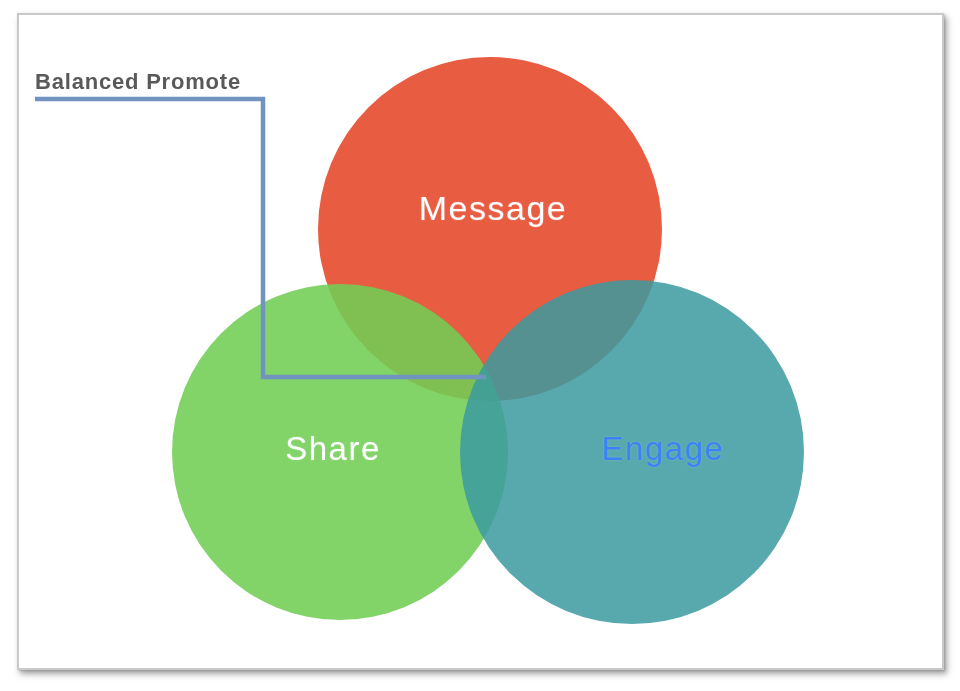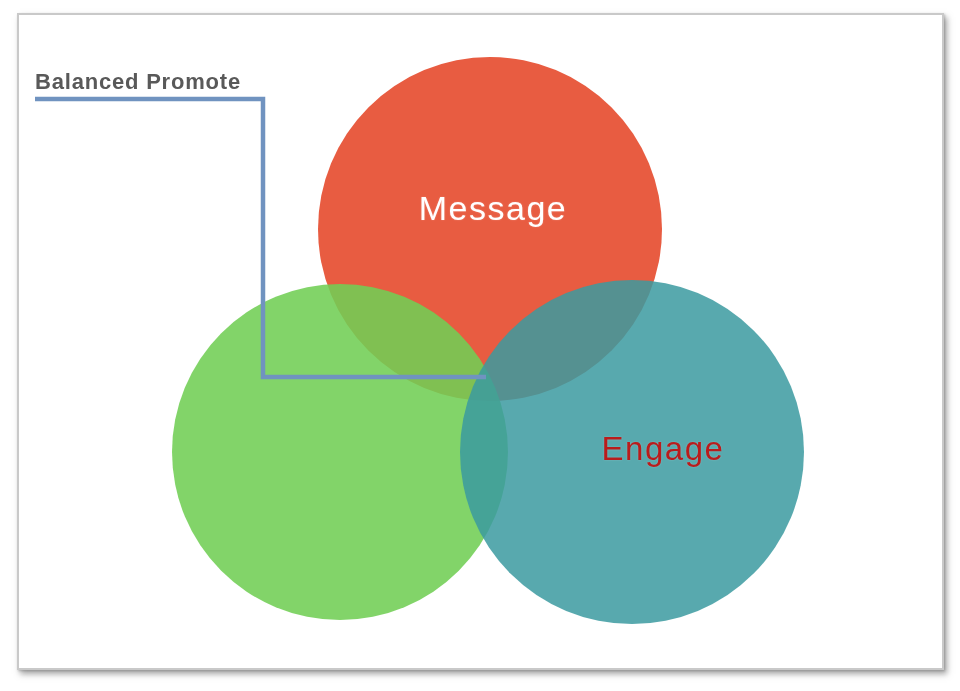--- a/index.html
+++ b/index.html
@@ -78,18 +78,19 @@
   <div class="venn-circle circle-share" style="background-color: rgba(113, 206, 84, 0.88);"></div>
 
   <div class="venn-circle circle-engage" style="background-color: rgba(59, 154, 160, 0.85);"></div>
 
   <svg class="connector-svg" viewBox="0 0 960 691" xmlns="http://www.w3.org/2000/svg">
     <polyline points="35,99 263,99 263,377 486,377" fill="none" stroke-width="4.5" stroke="#7093C0"></polyline>
   </svg>
 
   <div class="circle-label label-promote" style="color: rgb(255, 255, 255);">Message</div>
 
+  <div class="circle-label label-share" style="color: rgb(255, 255, 255);">Share</div>
 
-  <div class="circle-label label-engage" style="color: #b91c1c;">Engage</div>
+  <div class="circle-label label-engage" style="color: #3b82f6;">Engage</div>
 
   <div class="callout-label" style="color: rgb(89, 89, 89);">Balanced Promote</div>
 
 </div>
 
 </body></html>

